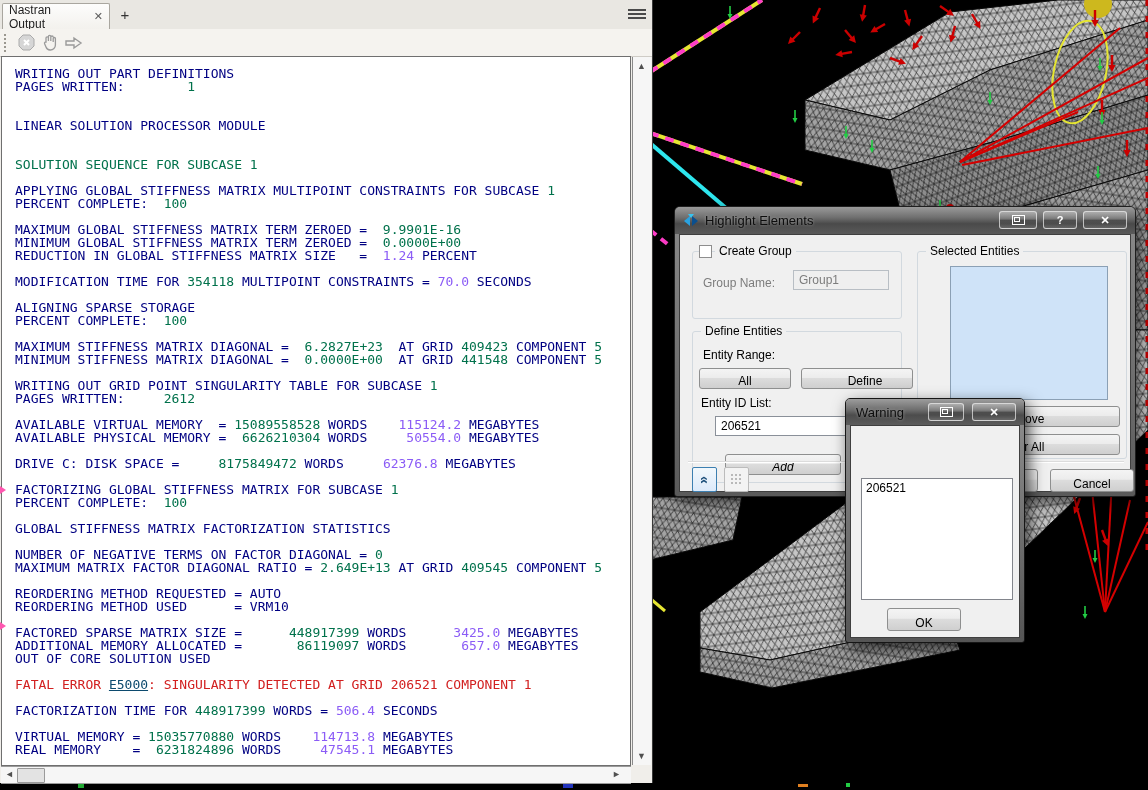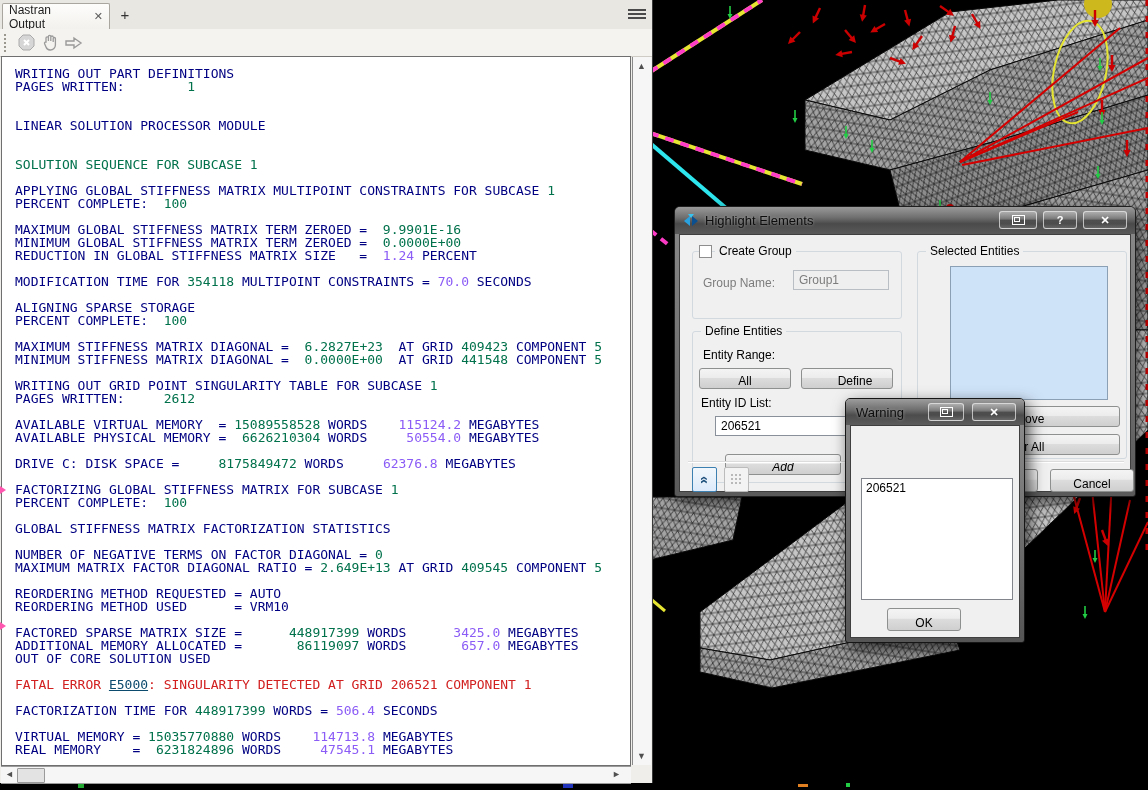--- a/index.html
+++ b/index.html
@@ -267,21 +267,21 @@
         <span class="lbl dis" style="left:10px;top:24px;">Group Name:</span>
         <input class="field" disabled="" style="left: 100px; top: 18px; width: 96px; height: 20px; background: rgb(239, 239, 239); border: 1px solid rgb(184, 190, 196); color: rgb(124, 124, 124);" value="Group1">
       </div>
 
       <div class="grp" style="left:12px;top:96px;width:208px;height:150px;">
         <span class="grplabel">Define Entities</span>
         <span class="lbl" style="left:10px;top:16px;">Entity Range:</span>
         <div class="btn7" style="left:6px;top:36px;width:92px;height:21px;">
           <span>All</span>
           </div>
-        <div class="btn7" style="left:108px;top:36px;width:92px;height:21px;padding-left:16px;">
+        <div class="btn7" style="left:108px;top:36px;width:112px;height:21px;padding-left:16px;">
           <span>Define</span>
           </div>
         <span class="lbl" style="left:8px;top:64px;">Entity ID List:</span>
         <input class="field" style="left: 22px; top: 84px; width: 140px; height: 20px; background: rgb(255, 255, 255); border: 1px solid rgb(138, 144, 153); color: rgb(0, 0, 0);" value="206521">
         <div class="btn7" style="left:32px;top:122px;width:116px;height:21px;font-style:italic;">
           <span>Add</span>
           </div>
       </div>
 
       <div class="grp" style="left:237px;top:16px;width:208px;height:206px;">

